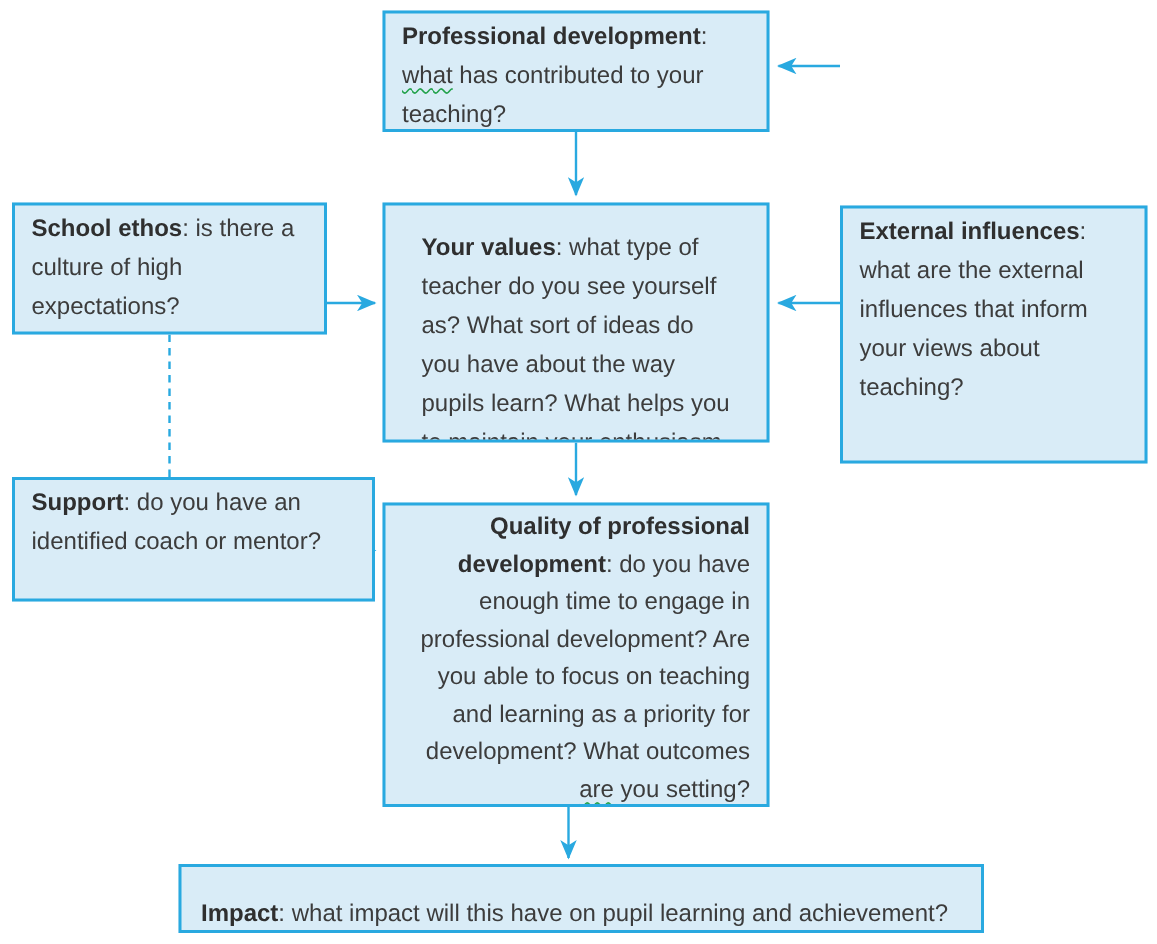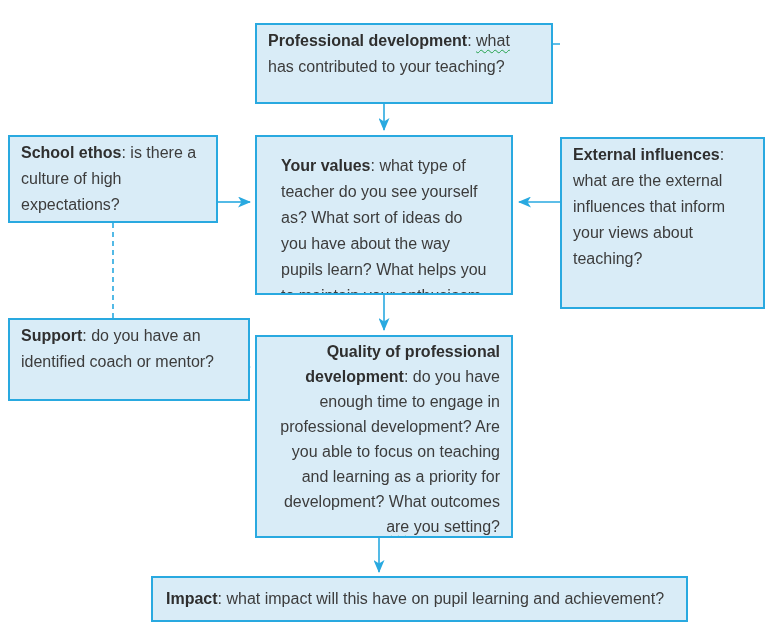--- a/index.html
+++ b/index.html
@@ -7,21 +7,21 @@
     position:relative;width:771px;height:629px;background:#ffffff;
     font-family:"Liberation Sans",sans-serif;color:#3c3c3c;overflow:hidden;
   }
   .box{
     position:absolute;background:#d9ecf7;border:2px solid #29a9e0;
     box-sizing:border-box;padding:3px 11px;font-size:16px;line-height:26px;
     overflow:hidden;
   }
   .box strong{font-weight:bold;color:#2f2f2f;}
   .lh25{line-height:25px;padding-top:2px;text-align:right;}
-  .single-line{display:flex;align-items:center;padding:0 10px 0 13px;line-height:20px;margin-left:32px;}
+  .single-line{display:flex;align-items:flex-end;padding:0 10px 0 13px;line-height:20px;}
   .wavy{
     text-decoration-line:underline;text-decoration-style:wavy;
     text-decoration-color:#23a24b;text-decoration-thickness:1px;
     text-underline-offset:3px;
   }
   .arrows{position:absolute;left:0;top:0;width:771px;height:629px;pointer-events:none;}
 </style>
 </head>
 <body>
 
@@ -36,21 +36,21 @@
     <line x1="560" y1="44" x2="519" y2="44" stroke="#29a9e0" stroke-width="1.6" marker-end="url(#ah)"></line>
     <line x1="384" y1="88" x2="384" y2="130" stroke="#29a9e0" stroke-width="1.6" marker-end="url(#ah)"></line>
     <line x1="218" y1="202" x2="250" y2="202" stroke="#29a9e0" stroke-width="1.6" marker-end="url(#ah)"></line>
     <line x1="560" y1="202" x2="519" y2="202" stroke="#29a9e0" stroke-width="1.6" marker-end="url(#ah)"></line>
     <line x1="113" y1="223" x2="113" y2="332" stroke="#29a9e0" stroke-width="1.6" stroke-dasharray="5 4" marker-end="url(#ah)"></line>
     <line x1="218" y1="367" x2="250" y2="367" stroke="#29a9e0" stroke-width="1.6" marker-end="url(#ah)"></line>
     <line x1="384" y1="295" x2="384" y2="330" stroke="#29a9e0" stroke-width="1.6" marker-end="url(#ah)"></line>
     <line x1="379" y1="538" x2="379" y2="572" stroke="#29a9e0" stroke-width="1.6" marker-end="url(#ah)"></line>
   </svg>
 
-  <div class="box" style="left:255px;top:23px;width:298px;height:81px">
+  <div class="box" style="left:255px;top:7px;width:258px;height:81px">
     <p style="margin:0"><strong>Professional development</strong><span>: </span><span><span class="wavy">what</span><span> has contributed to your teaching?</span></span></p>
   </div>
 
 
   <div class="box" style="left:8px;top:135px;width:210px;height:88px">
     <p style="margin:0"><strong>School ethos</strong><span>: </span><span><span>is there a culture of high expectations?</span></span></p>
   </div>
 
   <div class="box" style="left:255px;top:135px;width:258px;height:160px">
     <p style="margin:13px"><strong>Your values</strong><span>: </span><span><span>what type of teacher do you see yourself as? What sort of ideas do you have about the way pupils learn? What helps you to maintain your </span><span class="wavy">enthusiasm</span><span> for teaching?</span></span></p>

